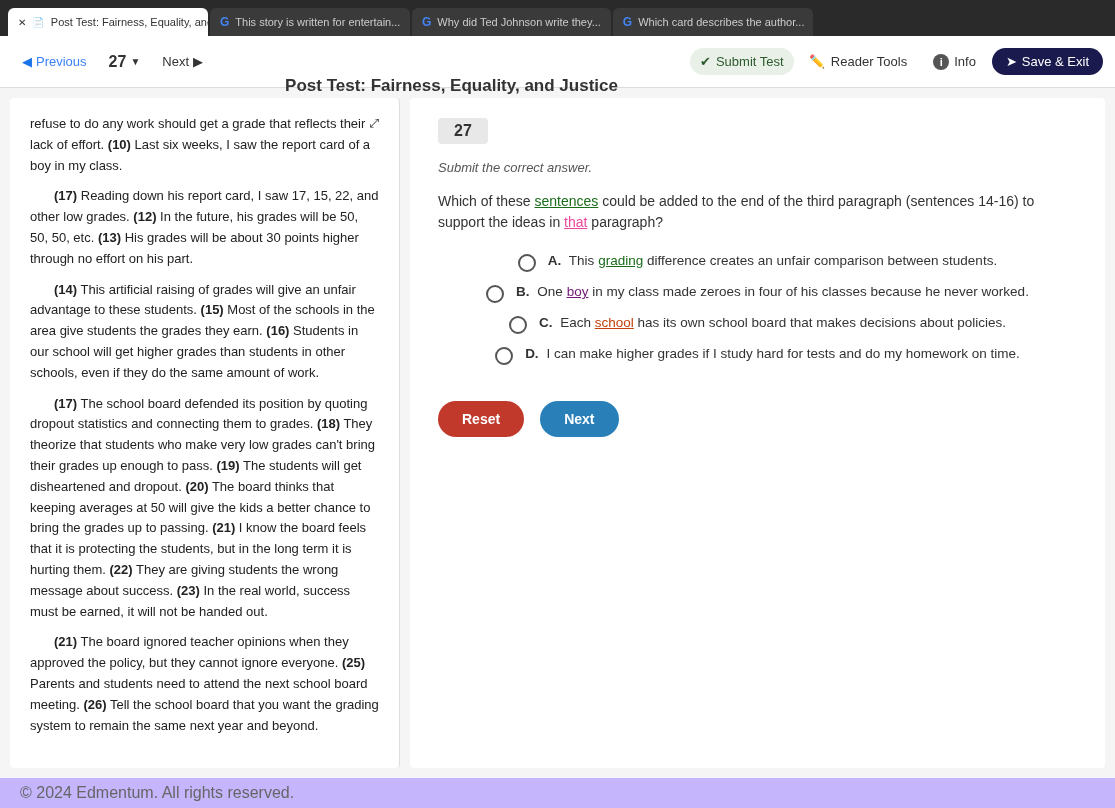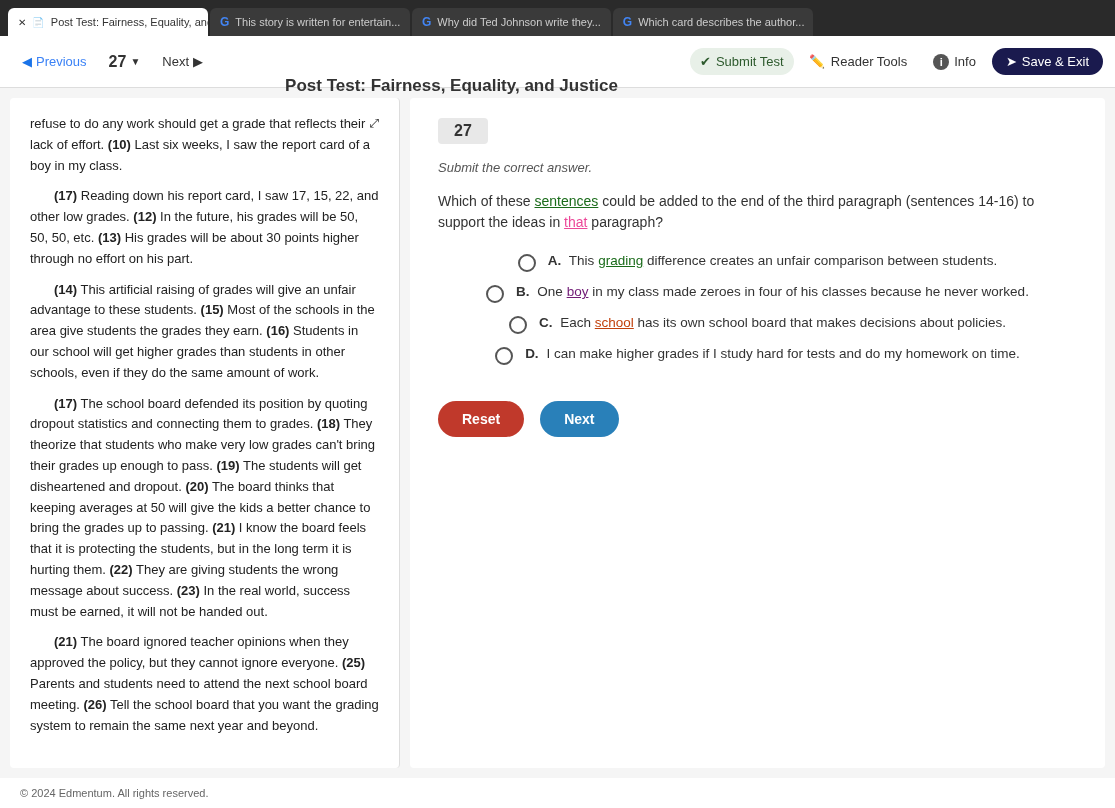--- a/index.html
+++ b/index.html
@@ -215,26 +215,26 @@
       border: none;
       padding: 10px 24px;
       border-radius: 20px;
       font-size: 14px;
       font-weight: bold;
       cursor: pointer;
     }
 
     
     .footer {
-      background: #ffffff;
+      background: #c4b5fd;
       height: 30px;
       display: flex;
       align-items: center;
       padding: 0 20px;
-      font-size: 11px;
+      font-size: 16px;
       color: #666;
     }
   </style>
 </head>
 <body>
 
 <div class="tabs-bar">
   <div class="browser-tab active">
     <span class="tab-icon">✕</span>
     <span class="tab-icon">📄</span>

